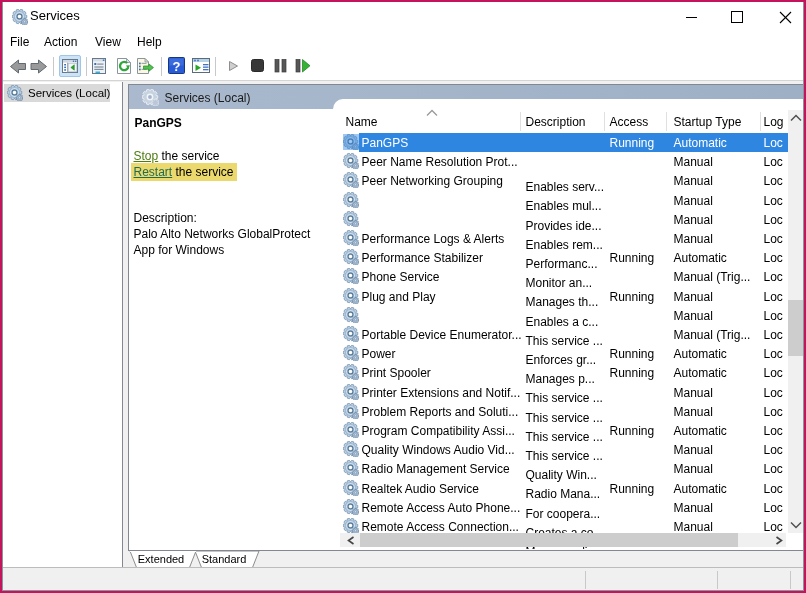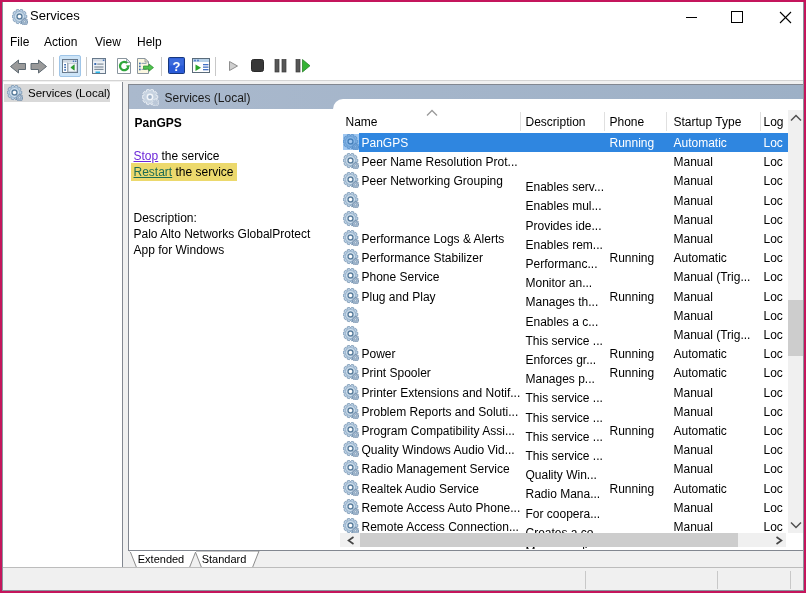--- a/index.html
+++ b/index.html
@@ -22,21 +22,21 @@
 #tree-sel { position:absolute; left:2px; top:2px; width:106px; height:18px; background:#d9d9d9; }
 #tree-label { position:absolute; left:26px; top:4.5px; font-size:11.5px; }
 #rightpane { position:absolute; left:125.5px; top:3px; width:677px; height:467px; background:#fff; border:1px solid #828790; }
 #strip { position:absolute; left:0; top:0; width:100%; height:24px; background:linear-gradient(to right,#aab9cd,#9db0c6); }
 #strip-label2 { position:absolute; left:36px; top:6px; color:#1a1a1a; }
 
 #svcname { position:absolute; left:6px; top:31px; font-weight:bold; }
 #stopline { position:absolute; left:5px; top:64px; }
 #restartbox { position:absolute; left:2px; top:78px; width:106px; height:18px; background:#ecd96d; }
 #restartline { position:absolute; left:5px; top:80px; }
-a.stoplink { color:#6d28d9; text-decoration:underline; }
+a.stoplink { color:#4d7c0f; text-decoration:underline; }
 a.restartlink { color:#1d6c54; text-decoration:underline; }
 #descblock { position:absolute; left:5px; top:125px; line-height:16px; }
 
 #listpanel { position:absolute; left:204px; top:14px; width:471px; height:450px; background:#fff; border-top-left-radius:10px; overflow:hidden; }
 
 #lvheader { position:absolute; left:0; top:11px; width:100%; height:22px; background:#fff; }
 .hcol { position:absolute; top:5px; color:#000; }
 .hsep { position:absolute; top:2px; width:1px; height:19px; background:#e0e0e0; }
 #rows { position:absolute; left:0; top:34px; width:100%; }
 .row { position:absolute; left:0; width:100%; height:19.2px; }
@@ -211,21 +211,21 @@
     <div id="svcname">PanGPS</div>
     <div id="stopline"><a class="stoplink">Stop</a> the service</div>
     <div id="restartbox"></div>
     <div id="restartline"><a class="restartlink">Restart</a> the service</div>
     <div id="descblock">Description:<br>Palo Alto Networks GlobalProtect<br>App for Windows</div>
 
     <div id="listpanel">
       <div id="lvheader">
         <span class="hcol" style="left:13px">Name</span>
         <span class="hcol" style="left:193px">Description</span>
-        <span class="hcol" style="left:277px">Phone</span>
+        <span class="hcol" style="left:277px">Access</span>
         <span class="hcol" style="left:341px">Startup Type</span>
         <span class="hcol" style="left:431px">Log</span>
         <svg class="abs" style="left:93px;top:-1px" width="12" height="8">
             <path d="M1 6.5 L6 1.5 L11 6.5" fill="none" stroke="#9a9a9a" stroke-width="1.3"></path>
           </svg>
         <div class="hsep" style="left:187px"></div>
         <div class="hsep" style="left:271px"></div>
         <div class="hsep" style="left:333px"></div>
         <div class="hsep" style="left:427px"></div>
       </div>
@@ -319,20 +319,21 @@
               <use href="#gear"></use>
             </svg>
             <span class="cell c-desc" style="">This service ...</span>
             <span class="cell c-start" style="">Manual</span>
             <span class="cell c-log" style="">Loc</span>
           </div>
 <div class="row" style="top:192.0px">
             <svg class="gi">
               <use href="#gear"></use>
             </svg>
+            <span class="cell c-name" style="">Portable Device Enumerator...</span>
             <span class="cell c-desc" style="">Enforces gr...</span>
             <span class="cell c-start" style="">Manual (Trig...</span>
             <span class="cell c-log" style="">Loc</span>
           </div>
 <div class="row" style="top:211.2px">
             <svg class="gi">
               <use href="#gear"></use>
             </svg>
             <span class="cell c-name" style="">Power</span>
             <span class="cell c-desc" style="">Manages p...</span>

